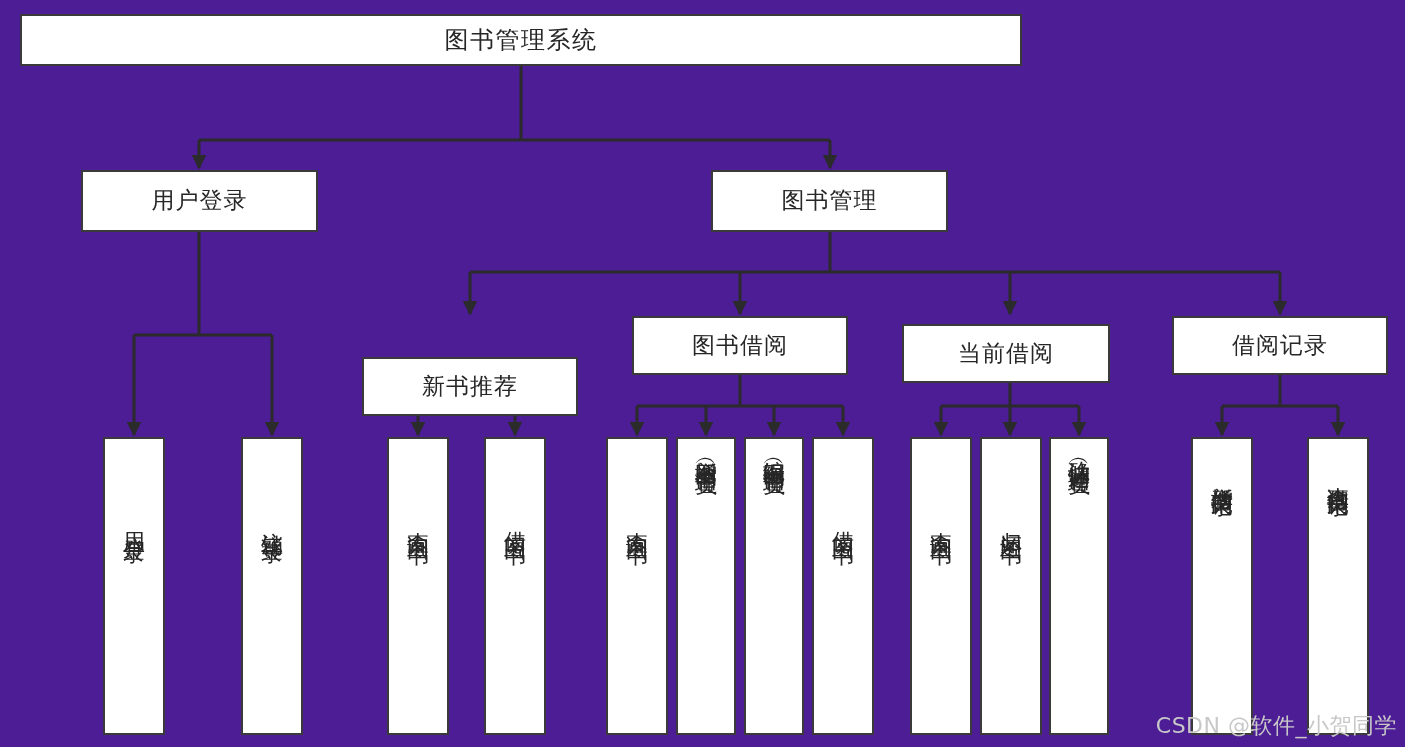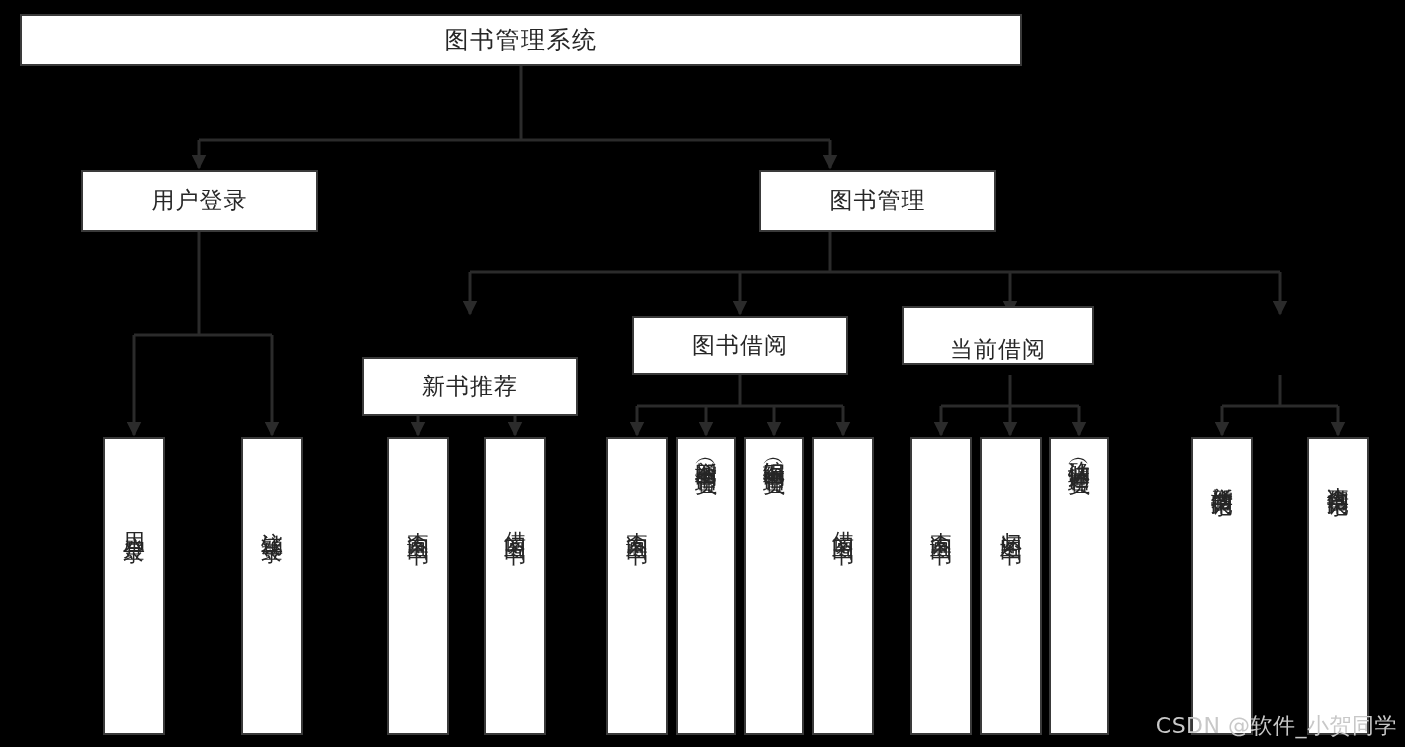--- a/index.html
+++ b/index.html
@@ -8,21 +8,21 @@
     padding: 0;
     background: #ffffff;
   }
   body {
     font-family: "DejaVu Sans", "Liberation Sans", sans-serif;
   }
   #diagram {
     position: relative;
     width: 1405px;
     height: 747px;
-    background: #000000;
+    background: #4c1d95;
     overflow: hidden;
   }
   #connectors {
     position: absolute;
     left: 0;
     top: 0;
     width: 1405px;
     height: 747px;
     pointer-events: none;
   }
@@ -134,32 +134,35 @@
     </g>
   </svg>
 
   <div class="node h root" style="left:20px; top:14px; width:1002px; height:52px;">
     <span class="node-label">图书管理系统</span>
   </div>
 
   <div class="node h" style="left:81px; top:170px; width:237px; height:62px;">
     <span class="node-label">用户登录</span>
   </div>
-  <div class="node h" style="left:711px; top:170px; width:237px; height:62px;margin-left:48px;">
+  <div class="node h" style="left:711px; top:170px; width:237px; height:62px;">
     <span class="node-label">图书管理</span>
   </div>
 
   <div class="node h" style="left:362px; top:316px; width:216px; height:59px;margin-top:41px;">
     <span class="node-label">新书推荐</span>
   </div>
   <div class="node h" style="left:632px; top:316px; width:216px; height:59px;">
     <span class="node-label">图书借阅</span>
   </div>
-  <div class="node h" style="left:902px; top:306px; width:192px; height:59px;align-items:flex-end;">
+  <div class="node h" style="left:902px; top:324px; width:208px; height:59px;">
     <span class="node-label">当前借阅</span>
+  </div>
+  <div class="node h" style="left:1172px; top:316px; width:216px; height:59px;">
+    <span class="node-label">借阅记录</span>
   </div>
 
   <div class="node v" style="left:103px; top:437px; width:62px; height:298px; padding-top:75px;">
     <span class="node-label">用户登录</span>
   </div>
   <div class="node v" style="left:241px; top:437px; width:62px; height:298px; padding-top:75px;">
     <span class="node-label">注销登录</span>
   </div>
 
   <div class="node v" style="left:387px; top:437px; width:62px; height:298px; padding-top:75px;">

